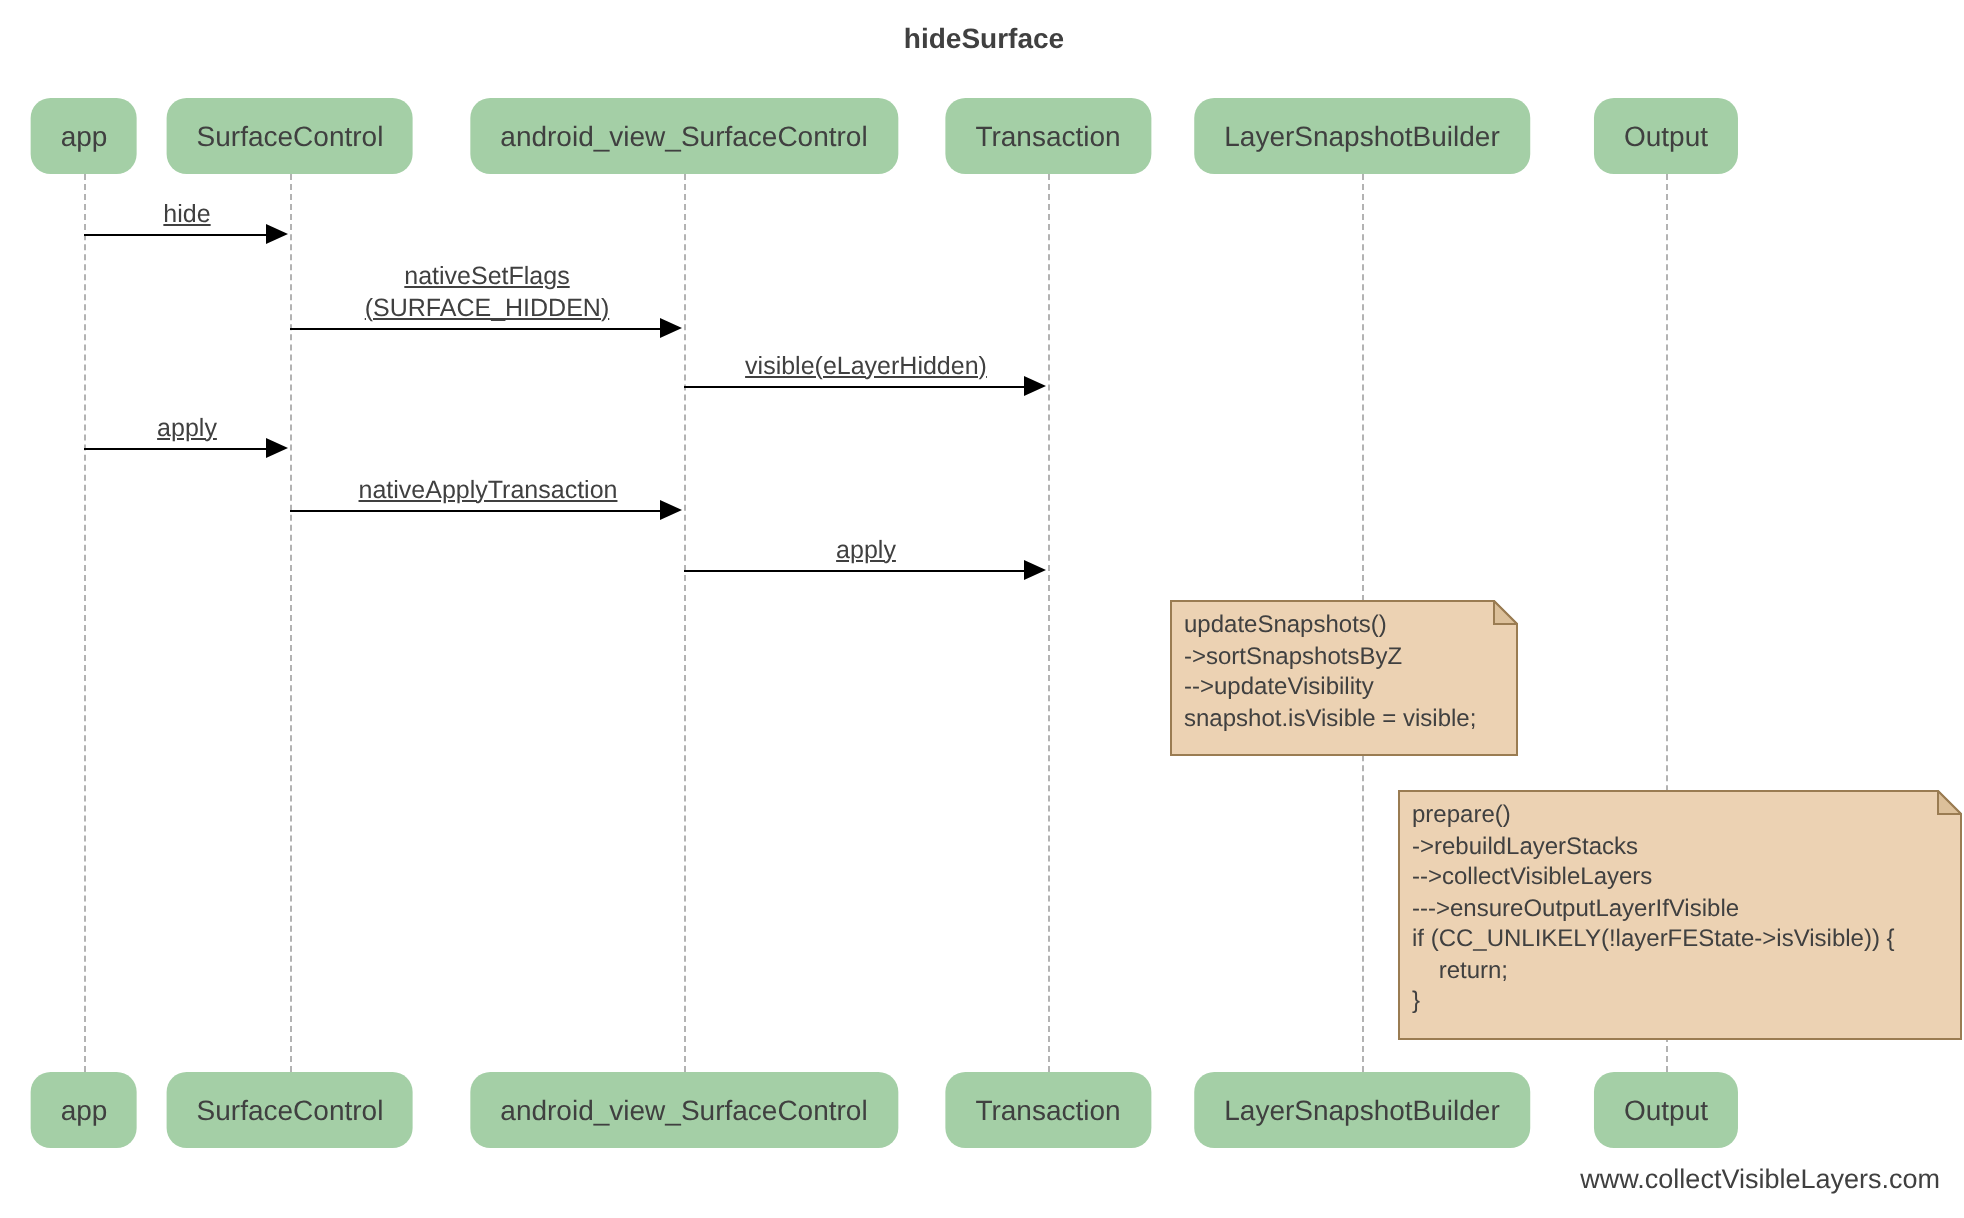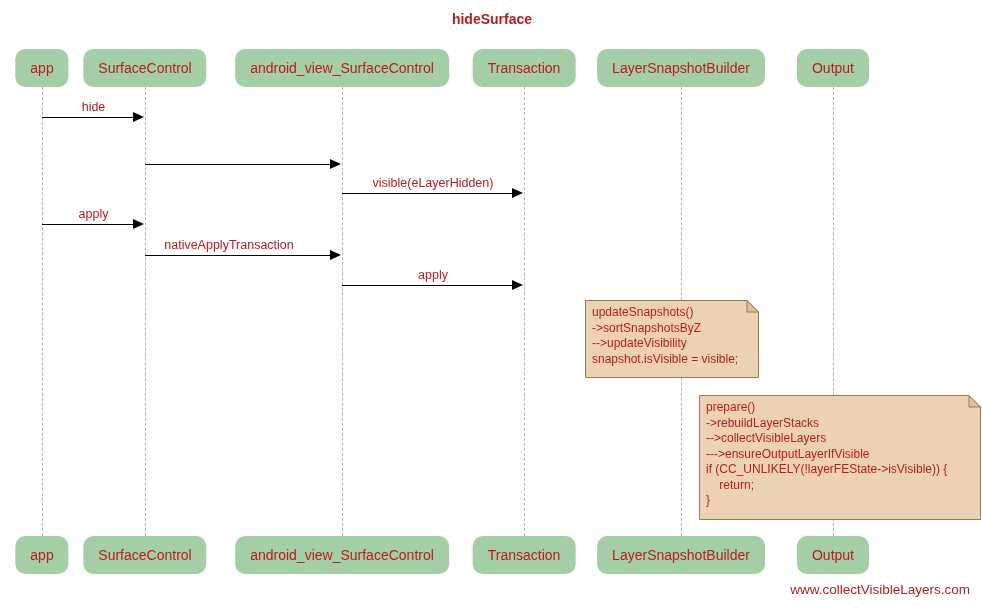--- a/index.html
+++ b/index.html
@@ -1,39 +1,39 @@
 <!DOCTYPE html>
 <html style="--bg: #ffffff; --green: #a4cfa6; --lifeline: #b3b3b3; --arrow: #000000;"><head>
 <meta charset="utf-8">
 <style>
   html,body{margin:0;padding:0;background:#fff;}
   #stage{
     position:relative;width:982px;height:609px;overflow:hidden;
     background:var(--bg,#ffffff);
-    font-family:"Liberation Sans",sans-serif;color:#b91c1c;
+    font-family:"Liberation Sans",sans-serif;color:#404040;
   }
   .title{
     position:absolute;left:492px;top:11px;transform:translateX(-50%);
     font-size:14px;font-weight:bold;white-space:nowrap;
   }
   .pbox{
     position:absolute;transform:translateX(-50%);
     height:38px;line-height:38px;padding:0 15px;border-radius:10px;
     background:var(--green,#a4cfa6);font-size:14px;text-align:right;white-space:nowrap;
   }
   .lifeline{position:absolute;width:0;border-left:1px dashed var(--lifeline,#b3b3b3);}
   .mline{position:absolute;height:1px;background:var(--arrow,#000);}
   .mhead{
     position:absolute;width:0;height:0;
     border-top:5px solid transparent;border-bottom:5px solid transparent;
     border-left:11px solid var(--arrow,#000);
   }
   .mlabel{
     position:absolute;transform:translateX(-50%);
-    font-size:12.5px;line-height:15.5px;text-align:center;white-space:pre;
+    font-size:12.5px;line-height:15.5px;text-align:center;white-space:pre;text-decoration:underline;
   }
   .note{position:absolute;}
   .note svg{position:absolute;left:0;top:0;display:block;}
   .ntext{
     position:absolute;left:0;top:0;right:0;bottom:0;
     padding:5px 7px;font-size:12px;line-height:15.5px;white-space:pre;
   }
   .watermark{position:absolute;right:12px;top:582px;font-size:13.5px;white-space:nowrap;}
 </style>
 </head>
@@ -58,29 +58,31 @@
     <div class="pbox" style="left: 524px; top: 536px;">Transaction</div>
     <div class="pbox" style="left: 681px; top: 49px;">LayerSnapshotBuilder</div>
     <div class="pbox" style="left: 681px; top: 536px;">LayerSnapshotBuilder</div>
     <div class="pbox" style="left: 833px; top: 49px;">Output</div>
     <div class="pbox" style="left: 833px; top: 536px;">Output</div>
     <div class="mline" style="left: 42px; top: 116.5px; width: 93px;"></div>
     <div class="mhead" style="left: 133px; top: 112px;"></div>
     <div class="mlabel" style="left: 93.5px; top: 99.5px;">hide</div>
     <div class="mline" style="left: 145px; top: 163.5px; width: 187px;"></div>
     <div class="mhead" style="left: 330px; top: 159px;"></div>
+    <div class="mlabel" style="left: 243.5px; top: 131px;">nativeSetFlags
+(SURFACE_HIDDEN)</div>
     <div class="mline" style="left: 342px; top: 192.5px; width: 172px;"></div>
     <div class="mhead" style="left: 512px; top: 188px;"></div>
     <div class="mlabel" style="left: 433px; top: 175.5px;">visible(eLayerHidden)</div>
     <div class="mline" style="left: 42px; top: 223.5px; width: 93px;"></div>
     <div class="mhead" style="left: 133px; top: 219px;"></div>
     <div class="mlabel" style="left: 93.5px; top: 206.5px;">apply</div>
     <div class="mline" style="left: 145px; top: 254.5px; width: 187px;"></div>
     <div class="mhead" style="left: 330px; top: 250px;"></div>
-    <div class="mlabel" style="left: 229px; top: 237.5px;">nativeApplyTransaction</div>
+    <div class="mlabel" style="left: 244px; top: 237.5px;">nativeApplyTransaction</div>
     <div class="mline" style="left: 342px; top: 284.5px; width: 172px;"></div>
     <div class="mhead" style="left: 512px; top: 280px;"></div>
     <div class="mlabel" style="left: 433px; top: 267.5px;">apply</div>
     <div class="note" style="left: 585px; top: 300px; width: 174px; height: 90px;">
       <svg width="174" height="78">
         <polygon points="0.5,0.5 162,0.5 173.5,12 173.5,77.5 0.5,77.5" fill="#ecd2b3" stroke="#9a7c52" stroke-width="1"></polygon>
         <path d="M 162,0.5 L 173.5,12 L 162,12 Z" fill="#dcc09a" stroke="#9a7c52" stroke-width="1"></path>
       </svg>
       <div class="ntext">updateSnapshots()
 -&gt;sortSnapshotsByZ

